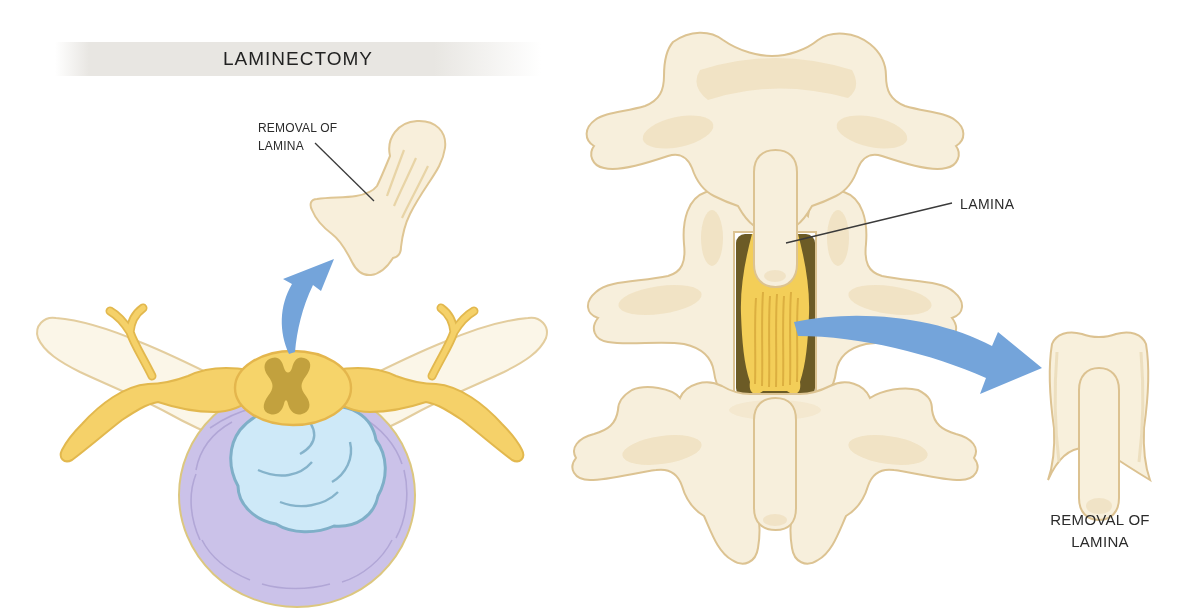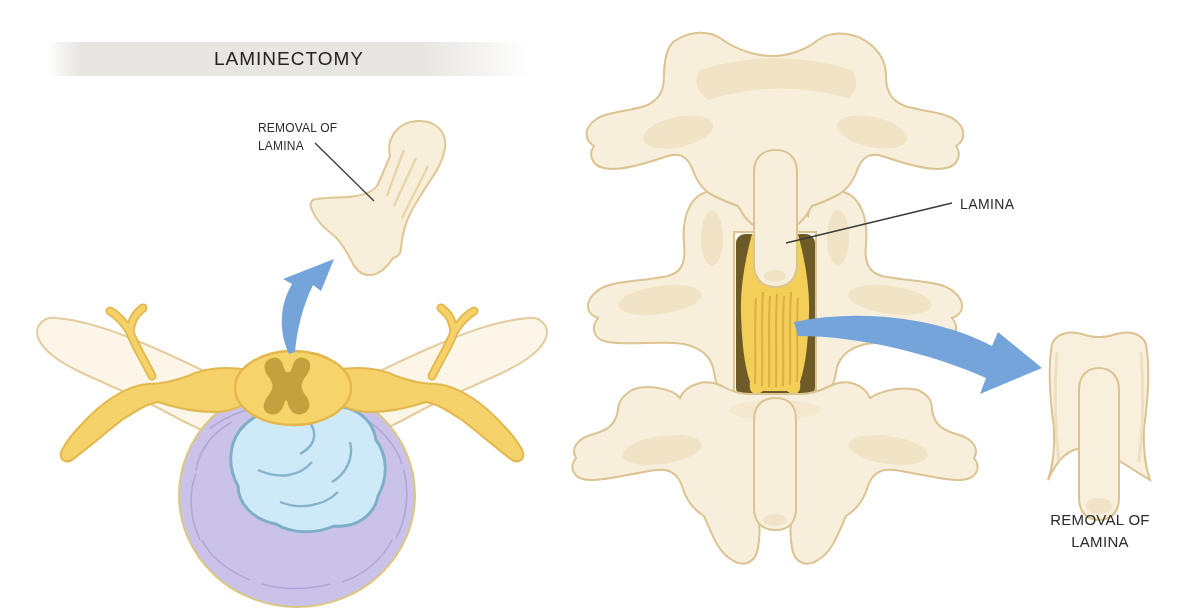--- a/index.html
+++ b/index.html
@@ -1,18 +1,18 @@
 <!DOCTYPE html>
 <html><head>
 <meta charset="utf-8">
 <style>
   html,body{margin:0;padding:0;background:#ffffff;}
   .stage{position:relative;width:1200px;height:614px;background:#ffffff;overflow:hidden;
          font-family:"Liberation Sans",sans-serif;}
-  .banner{position:absolute;left:46px;top:42px;width:486px;height:34px;
+  .banner{position:absolute;left:55px;top:42px;width:486px;height:34px;
           background:linear-gradient(90deg,rgba(232,230,226,0) 0%,#e8e6e2 7%,#e8e6e2 78%,rgba(232,230,226,0) 100%);
           display:flex;align-items:center;justify-content:center;}
   .banner .title{font-size:19px;letter-spacing:1px;color:#222;font-weight:400;}
   svg{position:absolute;top:0;}
   svg text{font-family:"Liberation Sans",sans-serif;fill:#2b2b2b;}
   .lbl-small{font-size:12px;letter-spacing:.2px;}
   .lbl-med{font-size:14px;letter-spacing:.4px;}
   .lbl-big{font-size:15px;letter-spacing:.3px;}
 </style>
 </head>

